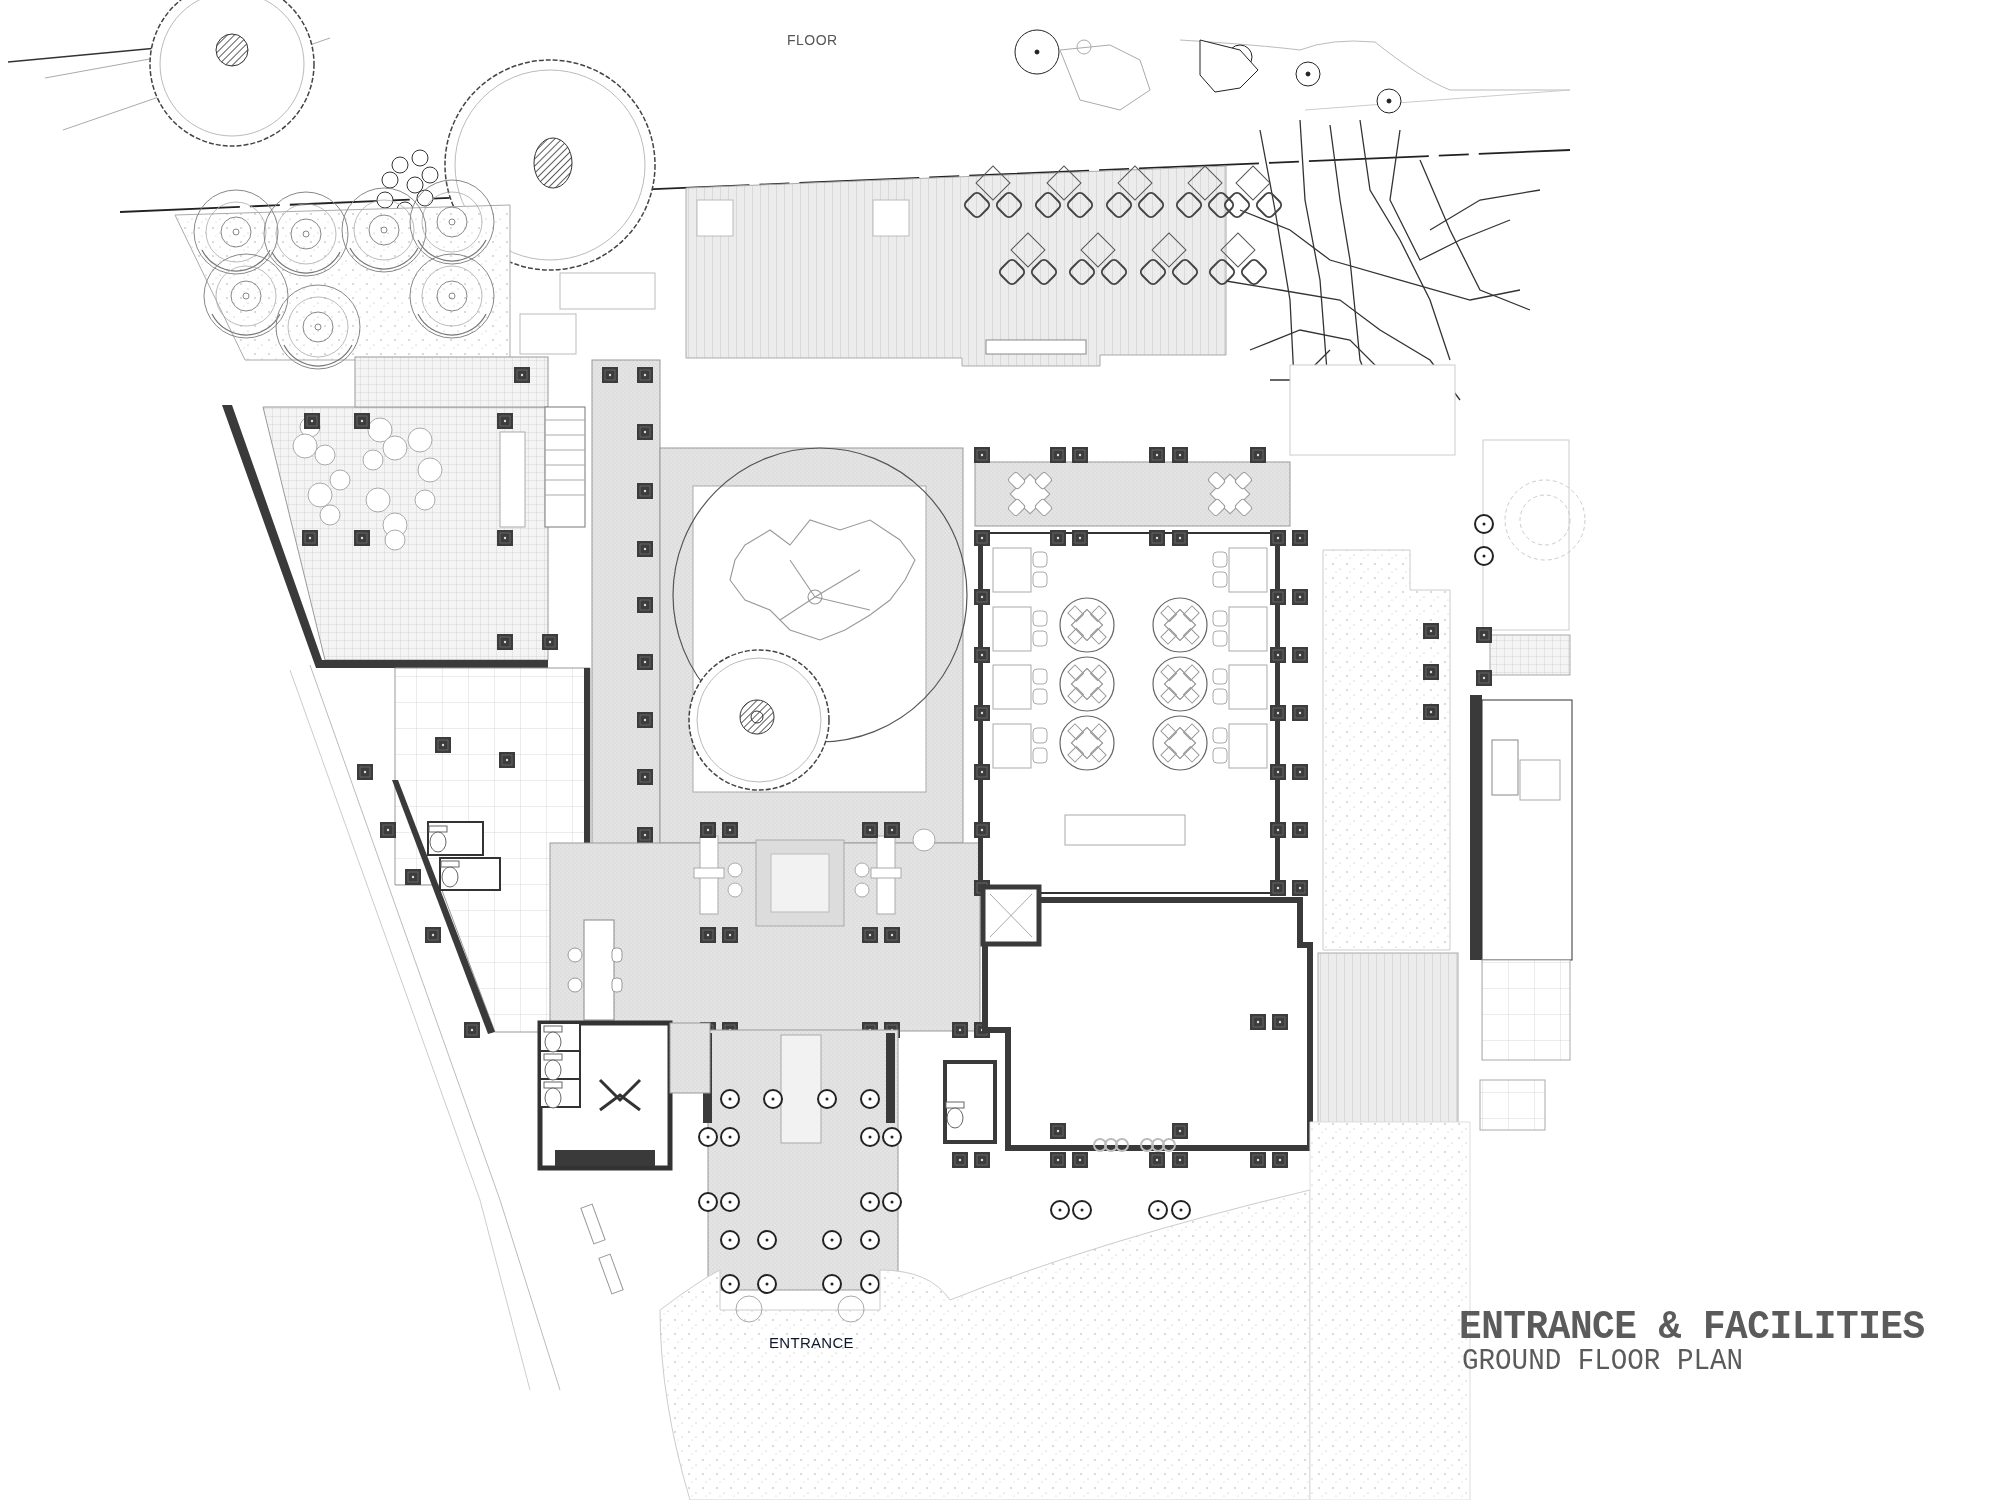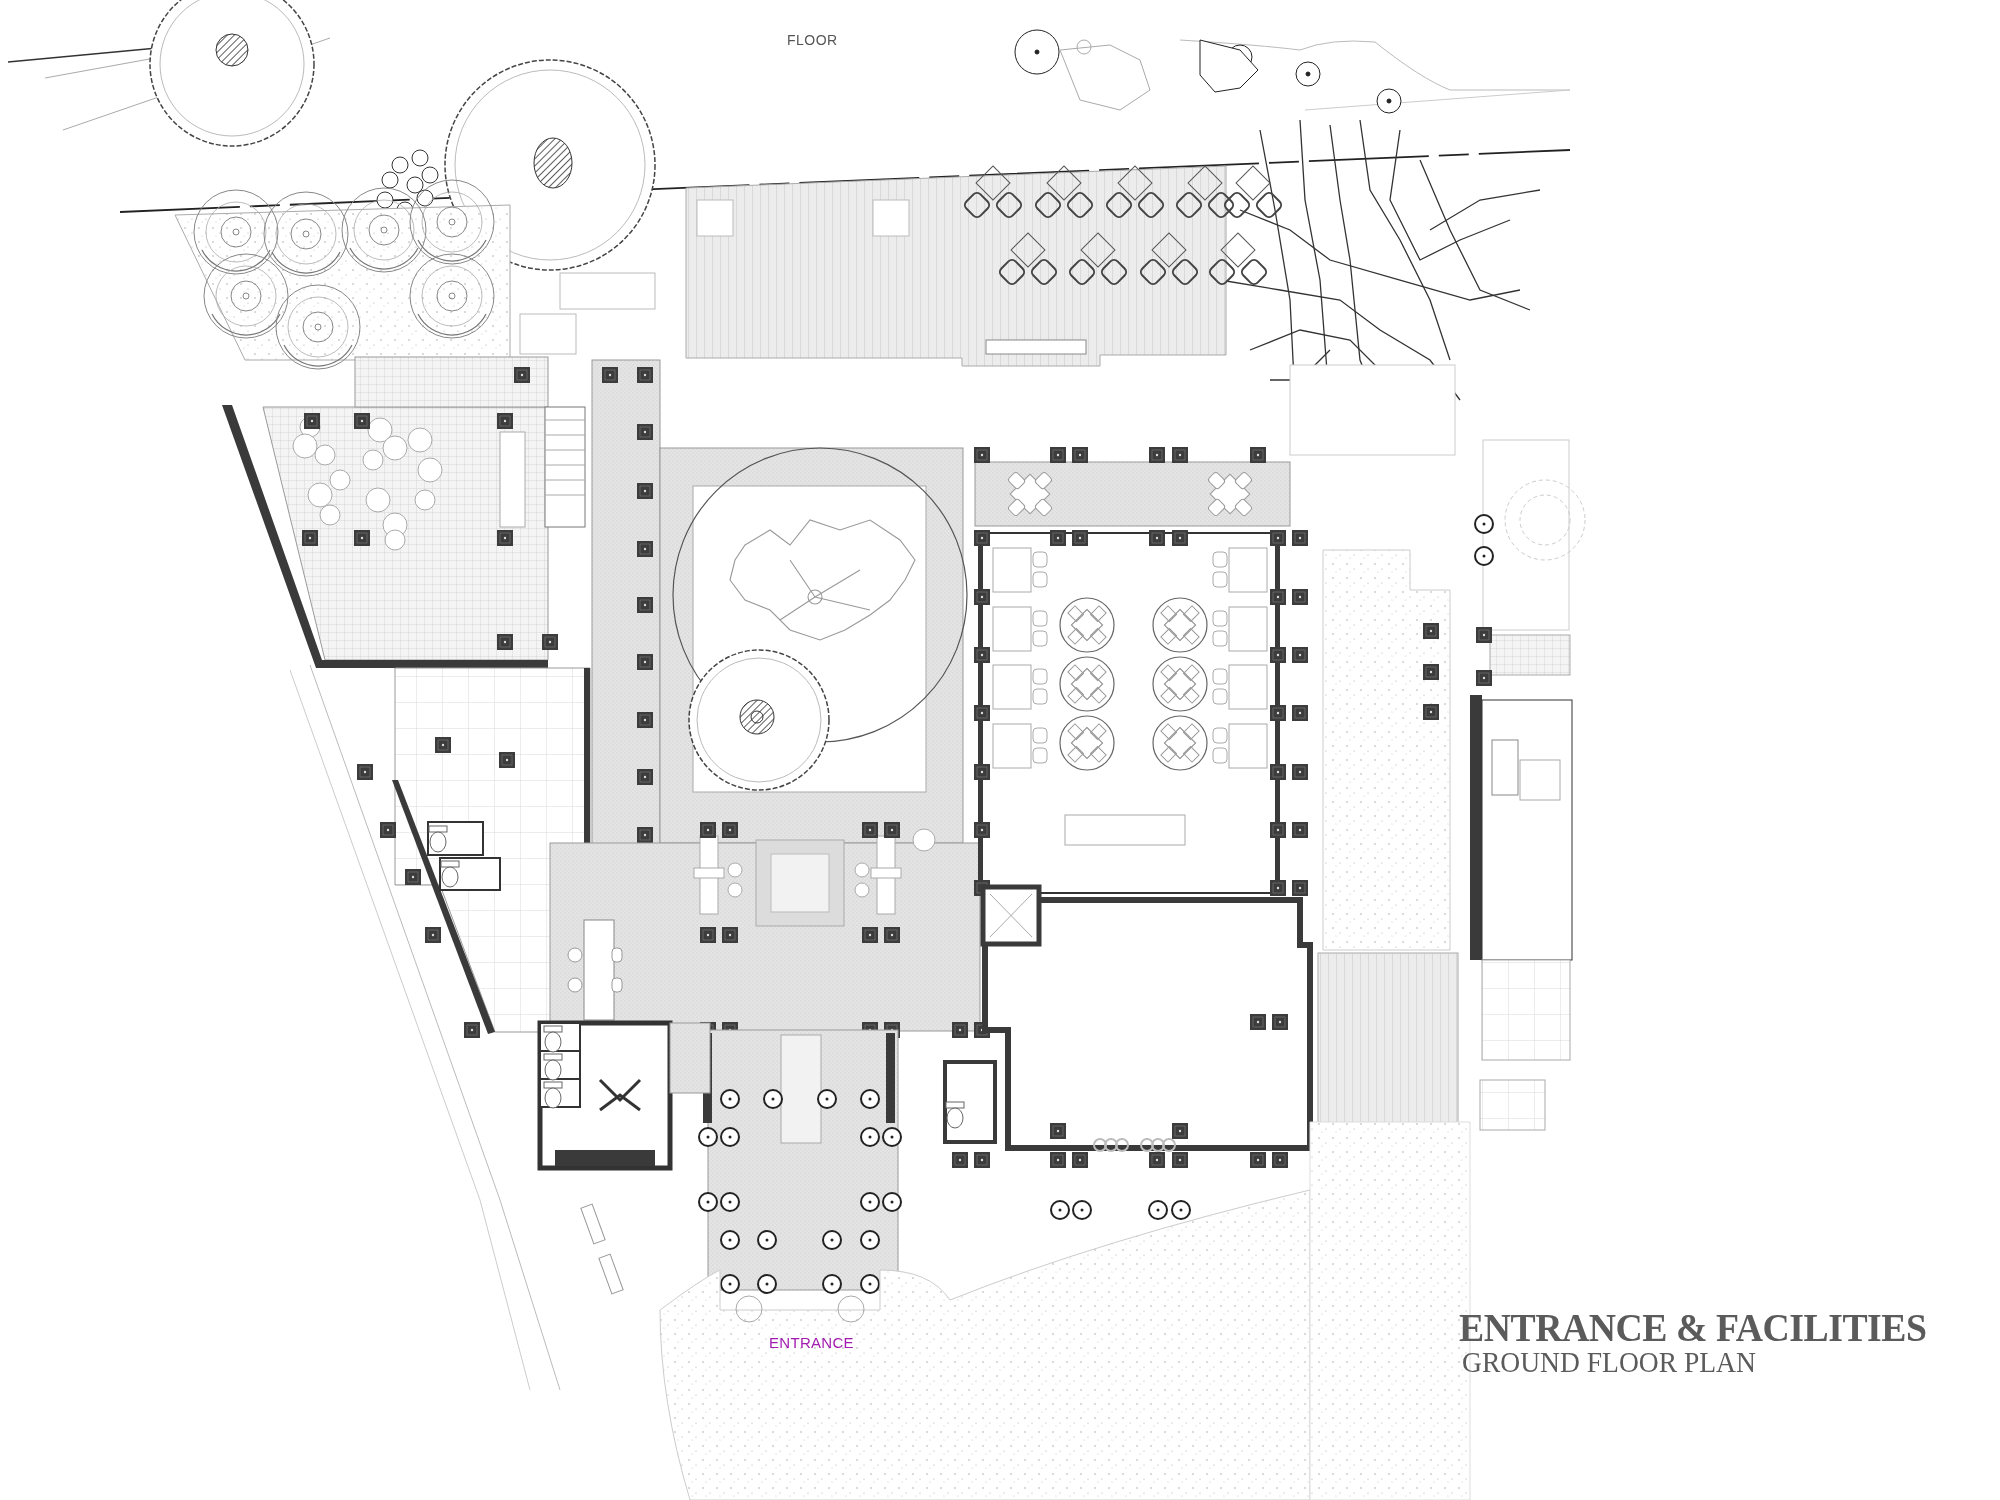--- a/index.html
+++ b/index.html
@@ -1,20 +1,20 @@
 <!DOCTYPE html>
 <html><head>
 <meta charset="utf-8">
 <style>
   html, body { margin:0; padding:0; background:#ffffff; }
   body { width:2000px; height:1500px; position:relative; overflow:hidden; font-family:"Liberation Sans", sans-serif; }
   #plan { position:absolute; left:0; top:0; width:2000px; height:1500px; }
   .lbl-river { position:absolute; left:787px; top:32px; font-size:14px; color:#555555; letter-spacing:0.5px; font-family:"Liberation Sans", sans-serif; }
-  .lbl-entrance { position:absolute; left:769px; top:1334px; font-size:15px; color:#a21caf; letter-spacing:0.3px; font-family:"Liberation Sans", sans-serif; }
-  .title-block { position:absolute; left:1459px; top:1306px; font-family:Liberation Serif, serif; }
+  .lbl-entrance { position:absolute; left:769px; top:1334px; font-size:15px; color:#0f172a; letter-spacing:0.3px; font-family:"Liberation Sans", sans-serif; }
+  .title-block { position:absolute; left:1459px; top:1306px; font-family:Liberation Mono, monospace; }
   .title-main { font-size:41px; font-weight:bold; color:#5b5b5b; letter-spacing:-0.5px; line-height:42px; transform:scaleX(0.92); transform-origin:left; white-space:nowrap; }
   .title-sub { font-size:29px; color:#5b5b5b; line-height:28px; margin-left:3px; white-space:nowrap; transform:scaleX(0.95); transform-origin:left; }
 </style>
 </head>
 <body>
 
 <svg id="plan" viewBox="0 0 2000 1500" xmlns="http://www.w3.org/2000/svg">
   <defs>
     <pattern id="dots" width="14" height="14" patternUnits="userSpaceOnUse">
       <rect width="14" height="14" fill="#ffffff"></rect>

